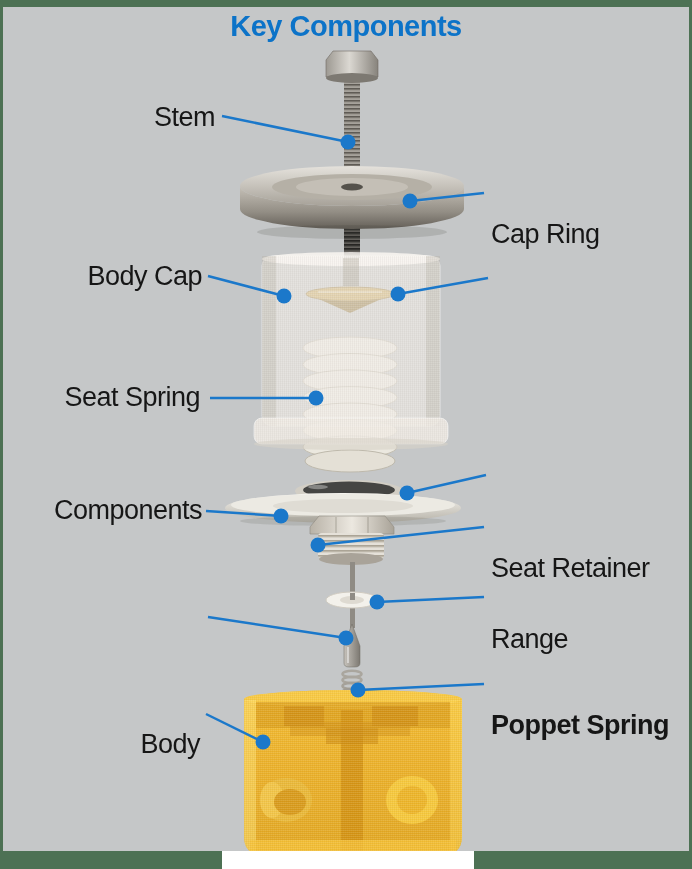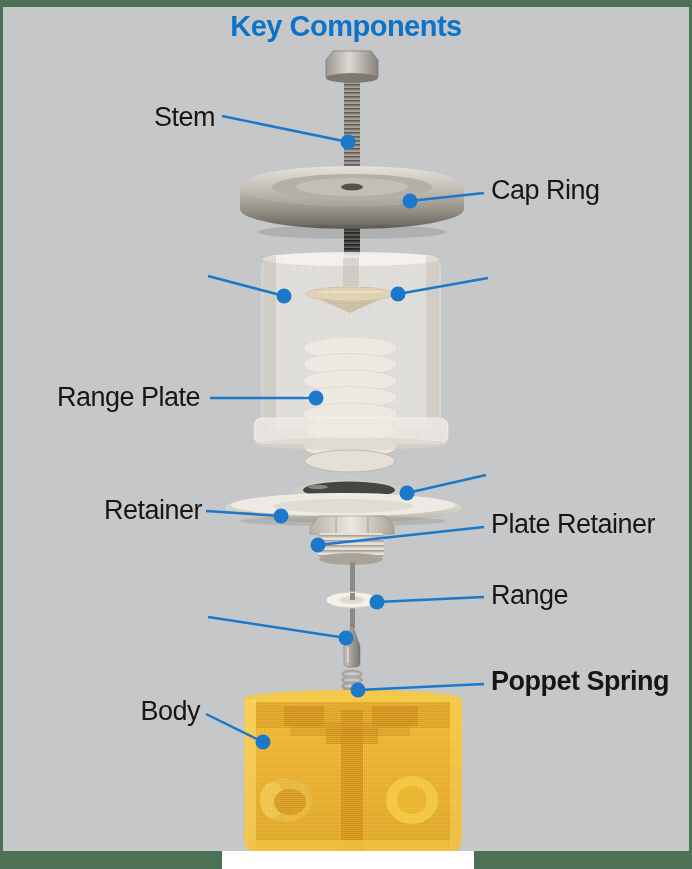--- a/index.html
+++ b/index.html
@@ -24,33 +24,33 @@
     text-align:center;
     font-size:29px;font-weight:bold;letter-spacing:-0.5px;
     color:#0c73c8;
   }
   .label{
     position:absolute;
     font-size:27px;line-height:33px;letter-spacing:-0.5px;
     color:#161616;white-space:nowrap;
   }
   .label.left{text-align:left;}
-  .label.right{text-align:right;}
+  .label.right{text-align:right;margin-top:44px;}
   #lbl-stem{top:101px;right:477px;}
   #lbl-cap-ring{top:174px;left:491px;}
   #lbl-body-cap{top:260px;right:490px;}
   #lbl-spring-button{top:264px;left:491px;}
   #lbl-range-spring{top:381px;right:492px;}
   #lbl-stop-plate{top:460px;left:491px;}
   #lbl-diaphragm{top:494px;right:490px;}
   #lbl-seat-retainer{top:508px;left:491px;}
   #lbl-seat{top:579px;left:491px;}
   #lbl-poppet{top:600px;right:490px;}
   #lbl-poppet-spring{top:665px;left:491px;font-weight:bold;}
-  #lbl-body{top:695px;right:492px;}
+  #lbl-body{top:728px;right:492px;}
 </style>
 </head>
 <body>
 
 <div class="page">
   <div class="canvas"></div>
 
   <svg class="art" width="692" height="869" viewBox="0 0 692 869">
     <defs>
       <linearGradient id="headGrad" x1="0" y1="0" x2="1" y2="0">
@@ -246,21 +246,22 @@
       <circle cx="346" cy="638" r="7.5"></circle>
       <circle cx="358" cy="690" r="7.5"></circle>
       <circle cx="263" cy="742" r="7.5"></circle>
     </g>
   </svg>
 
   <div class="title">Key Components</div>
 
   <div class="label left" id="lbl-stem">Stem</div>
   <div class="label right" id="lbl-cap-ring">Cap Ring</div>
-  <div class="label left" id="lbl-range-spring">Range Plate</div>
-  <div class="label left" id="lbl-diaphragm">Retainer</div>
-  <div class="label right" id="lbl-seat-retainer">Plate Retainer</div>
+  <div class="label left" id="lbl-body-cap">Body Cap</div>
+  <div class="label left" id="lbl-range-spring">Seat Spring</div>
+  <div class="label left" id="lbl-diaphragm">Components</div>
+  <div class="label right" id="lbl-seat-retainer">Seat Retainer</div>
   <div class="label right" id="lbl-seat">Range</div>
   <div class="label right" id="lbl-poppet-spring">Poppet Spring</div>
   <div class="label left" id="lbl-body">Body</div>
 
   <div class="bottom-strip"></div>
 </div>
 
 </body></html>

